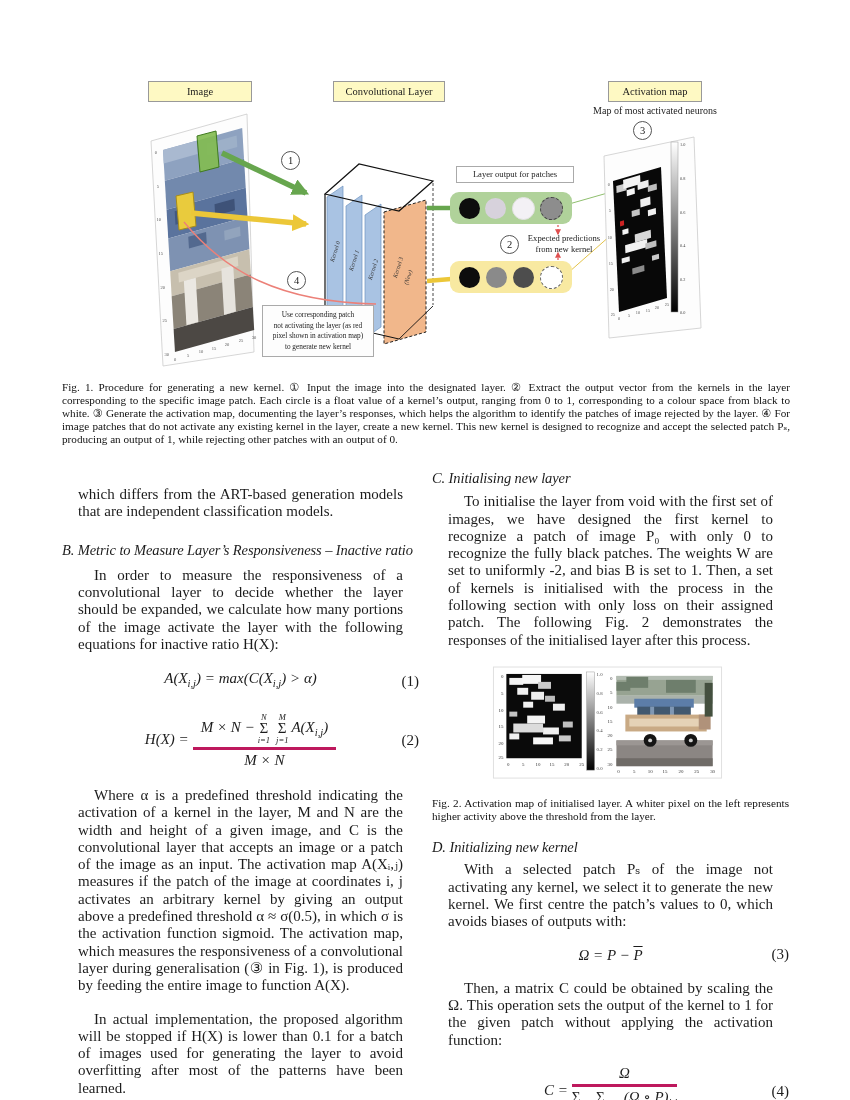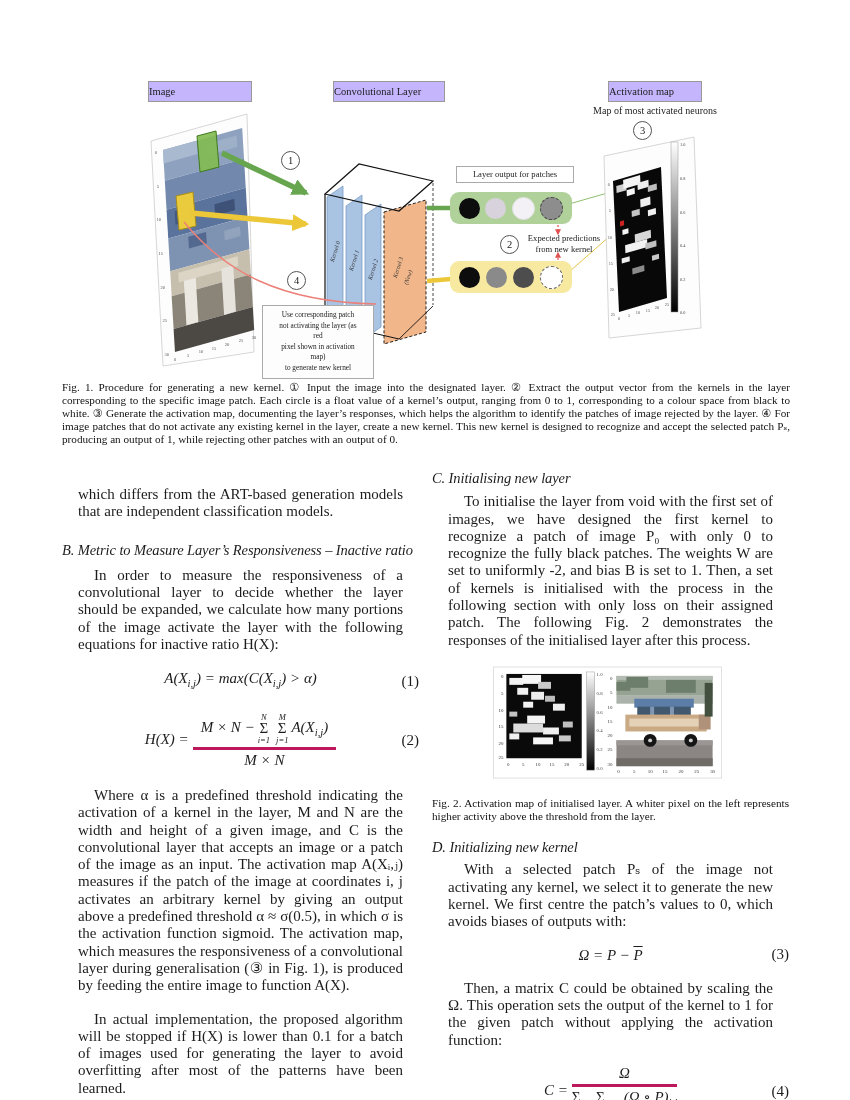--- a/index.html
+++ b/index.html
@@ -1,30 +1,30 @@
 <!DOCTYPE html>
 <html><head>
 <meta charset="utf-8">
 <style>
   html,body{margin:0;padding:0;background:#e8e8e8}
   .page{position:relative;width:850px;height:1100px;margin:0 auto;background:#ffffff;
         font-family:"Liberation Serif","DejaVu Serif",serif;color:#1c1c1c;overflow:hidden}
   .fig1-svg{position:absolute;left:0;top:0;width:850px;height:378px;z-index:1}
   .ov{position:absolute;z-index:2;box-sizing:border-box}
-  .hbox{border:1px solid #999;background:#c4b5fd;font-size:10.5px;line-height:19px}
+  .hbox{border:1px solid #999;background:#fef9c3;text-align:center;font-size:10.5px;line-height:19px}
   .subt{text-align:center;font-size:10px;color:#222}
   .circled{width:19px;height:19px;border:1.2px solid #555;border-radius:50%;background:#fff;
            text-align:center;font-size:10.5px;line-height:17px;color:#222}
   .lobox{border:1px solid #aaa;background:#fff;text-align:center;font-size:8.6px;line-height:15px}
   .pill{border-radius:9px;display:flex;align-items:center;justify-content:space-between;padding:0 9px}
   .pill-green{background:#b0d29a}
   .pill-yellow{background:#f8e9a1}
   .dot{width:21px;height:21px;border-radius:50%}
   .expected{font-size:8.6px;line-height:10.5px;text-align:center;color:#222}
-  .note4{border:1px solid #aaa;background:#fdfdfd;text-align:center;font-size:7.3px;line-height:10.6px;padding:4px 12px}
+  .note4{border:1px solid #aaa;background:#fdfdfd;text-align:center;font-size:7.3px;line-height:10.6px;padding:4px 4px}
   .caption{font-size:11.2px;line-height:12.9px;text-align:justify;color:#111;margin:0}
   .fig1-caption{position:absolute;left:62px;top:381px;width:728px;z-index:2}
   .col{position:absolute;top:470px;width:357px;z-index:2;font-size:15px;line-height:17.3px;text-align:justify}
   .col-left{left:62px}
   .col-right{left:432px}
   .bp{margin:16px}
   .ind{text-indent:16px}
   .subsection{font-style:italic;font-weight:normal;font-size:14.5px;margin:0;white-space:nowrap;letter-spacing:-0.1px}
   .equation{position:relative;margin:14px 0;text-align:center;font-size:15px}
   .eq-math{font-style:italic}

